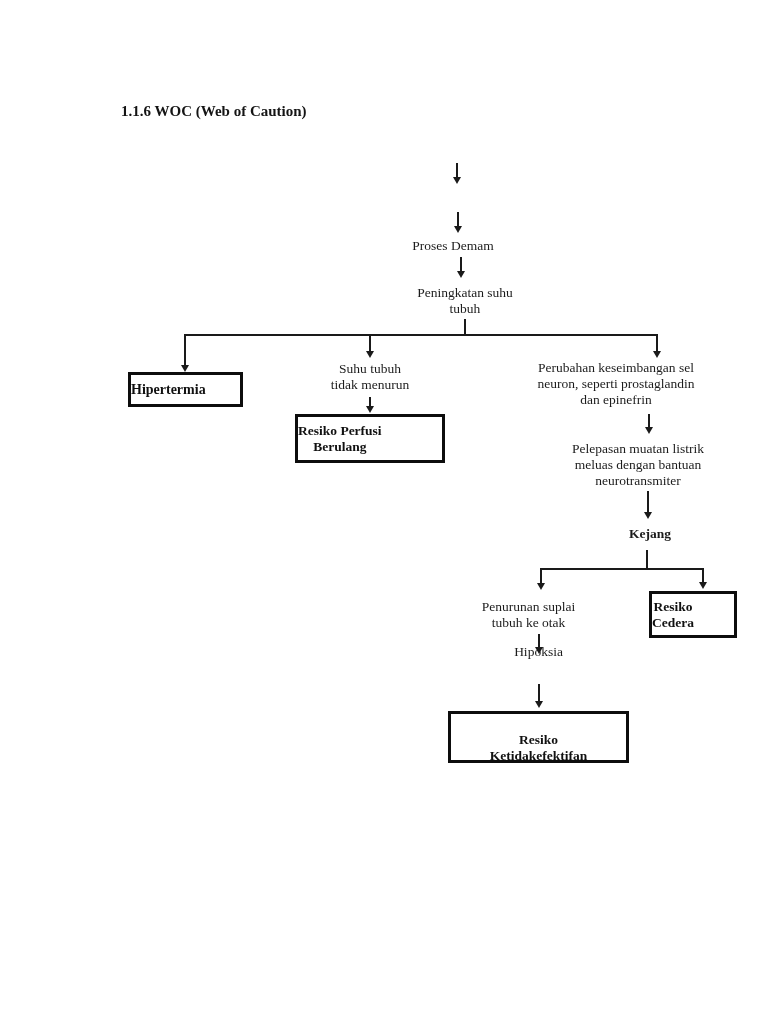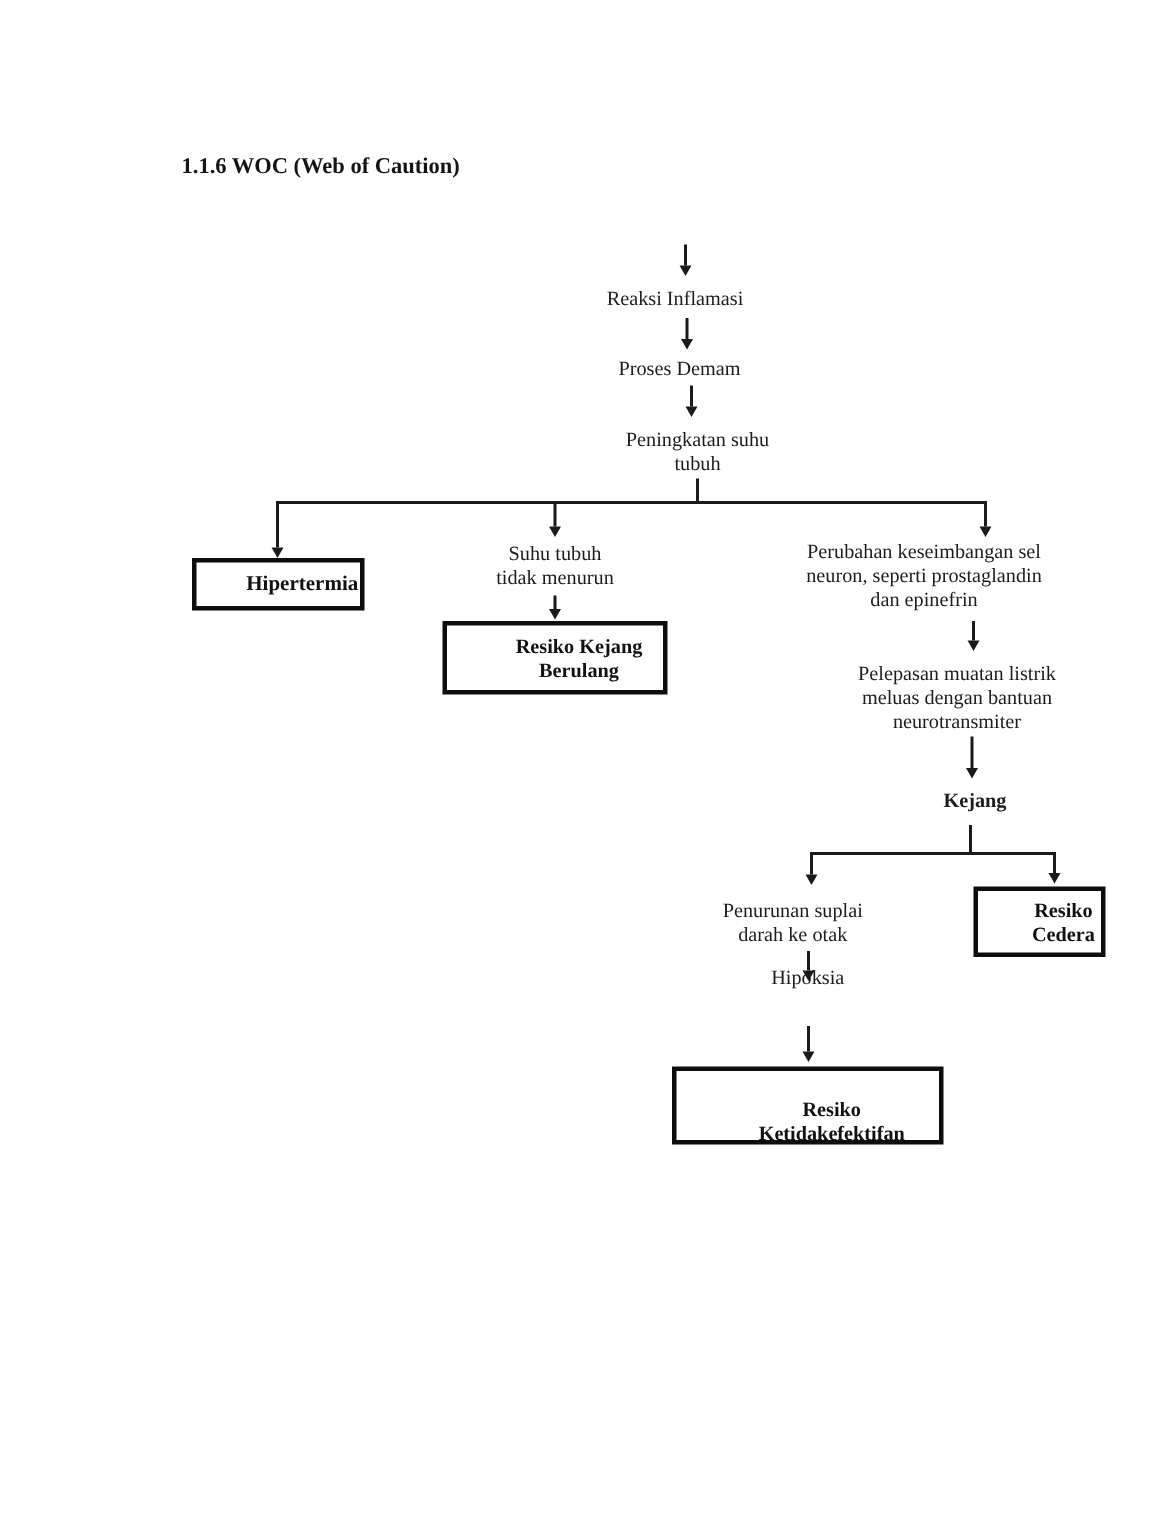--- a/index.html
+++ b/index.html
@@ -27,28 +27,27 @@
     white-space: pre-line;
     color: #1c1c1c;
   }
   .nbox {
     position: absolute;
     box-sizing: border-box;
     border: 3px solid #0d0d0d;
     background: #ffffff;
     display: flex;
     align-items: center;
-    justify-content: center;
+    justify-content: flex-start;
     font-weight: bold;
     font-size: 13.5px;
     line-height: 16px;
     text-align: center;
     white-space: pre-line;
     color: #111111;
-    padding-left: 32px;
   }
   .nbox.clip {
     display: block;
     overflow: hidden;
     padding-top: 2px;
   }
   .vline, .hline { position: absolute; background: #1a1a1a; }
   .vline { width: 1.5px; }
   .hline { height: 1.5px; }
   .varr { position: absolute; width: 1.5px; background: #1a1a1a; }
@@ -64,21 +63,20 @@
     border-top: 7px solid #1a1a1a;
   }
 </style>
 </head>
 <body>
 
 <div class="page">
 
   <div class="title" style="left:121px; top:103px;">1.1.6 WOC (Web of Caution)</div>
 
-  <div class="t" style="left:350px; top:191px; width:200px;">Reaksi Inflamasi</div>
   <div class="t" style="left:353px; top:238px; width:200px;">Proses Demam</div>
   <div class="t" style="left:365px; top:285px; width:200px;">Peningkatan suhu
 tubuh</div>
 
   <div class="varr" style="left:456px; top:163px; height:14px;"></div>
   <div class="varr" style="left:457px; top:212px; height:14px;"></div>
   <div class="varr" style="left:460px; top:257px; height:14px;"></div>
 
   <div class="vline" style="left:464px; top:319px; height:16px;"></div>
   <div class="hline" style="left:184px; top:334px; width:474px;"></div>
@@ -87,21 +85,21 @@
   <div class="varr" style="left:656px; top:334px; height:17px;"></div>
 
   <div class="nbox" style="left:128px; top:372px; width:115px; height:35px; font-size:14px;">
     <span>Hipertermia</span>
   </div>
 
   <div class="t" style="left:300px; top:361px; width:140px;">Suhu tubuh
 tidak menurun</div>
   <div class="varr" style="left:369px; top:397px; height:9px;"></div>
   <div class="nbox" style="left:295px; top:414px; width:150px; height:49px;">
-    <span>Resiko Kejang
+    <span>Resiko Perfusi
 Berulang</span>
   </div>
 
   <div class="t" style="left:525px; top:360px; width:182px;">Perubahan keseimbangan sel
 neuron, seperti prostaglandin
 dan epinefrin</div>
   <div class="varr" style="left:648px; top:414px; height:13px;"></div>
   <div class="t" style="left:548px; top:441px; width:180px;text-align:center;">Pelepasan muatan listrik
 meluas dengan bantuan
 neurotransmiter</div>
@@ -112,21 +110,21 @@
   <div class="hline" style="left:540px; top:568px; width:164px;"></div>
   <div class="varr" style="left:540px; top:568px; height:15px;"></div>
   <div class="varr" style="left:702px; top:568px; height:14px;"></div>
 
   <div class="nbox" style="left:649px; top:591px; width:88px; height:47px;">
     <span>Resiko
 Cedera</span>
   </div>
 
   <div class="t" style="left:460px; top:599px; width:137px;">Penurunan suplai
-darah ke otak</div>
+tubuh ke otak</div>
   <div class="varr" style="left:538px; top:634px; height:13px;"></div>
   <div class="t" style="left:490px; top:644px; width:97px;">Hipoksia</div>
   <div class="varr" style="left:538px; top:684px; height:17px;"></div>
 
   <div class="nbox clip" style="left:448px; top:711px; width:181px; height:52px;">
     <span>Resiko
 Ketidakefektifan
 Perfusi Jaringan Otak</span>
   </div>
 

